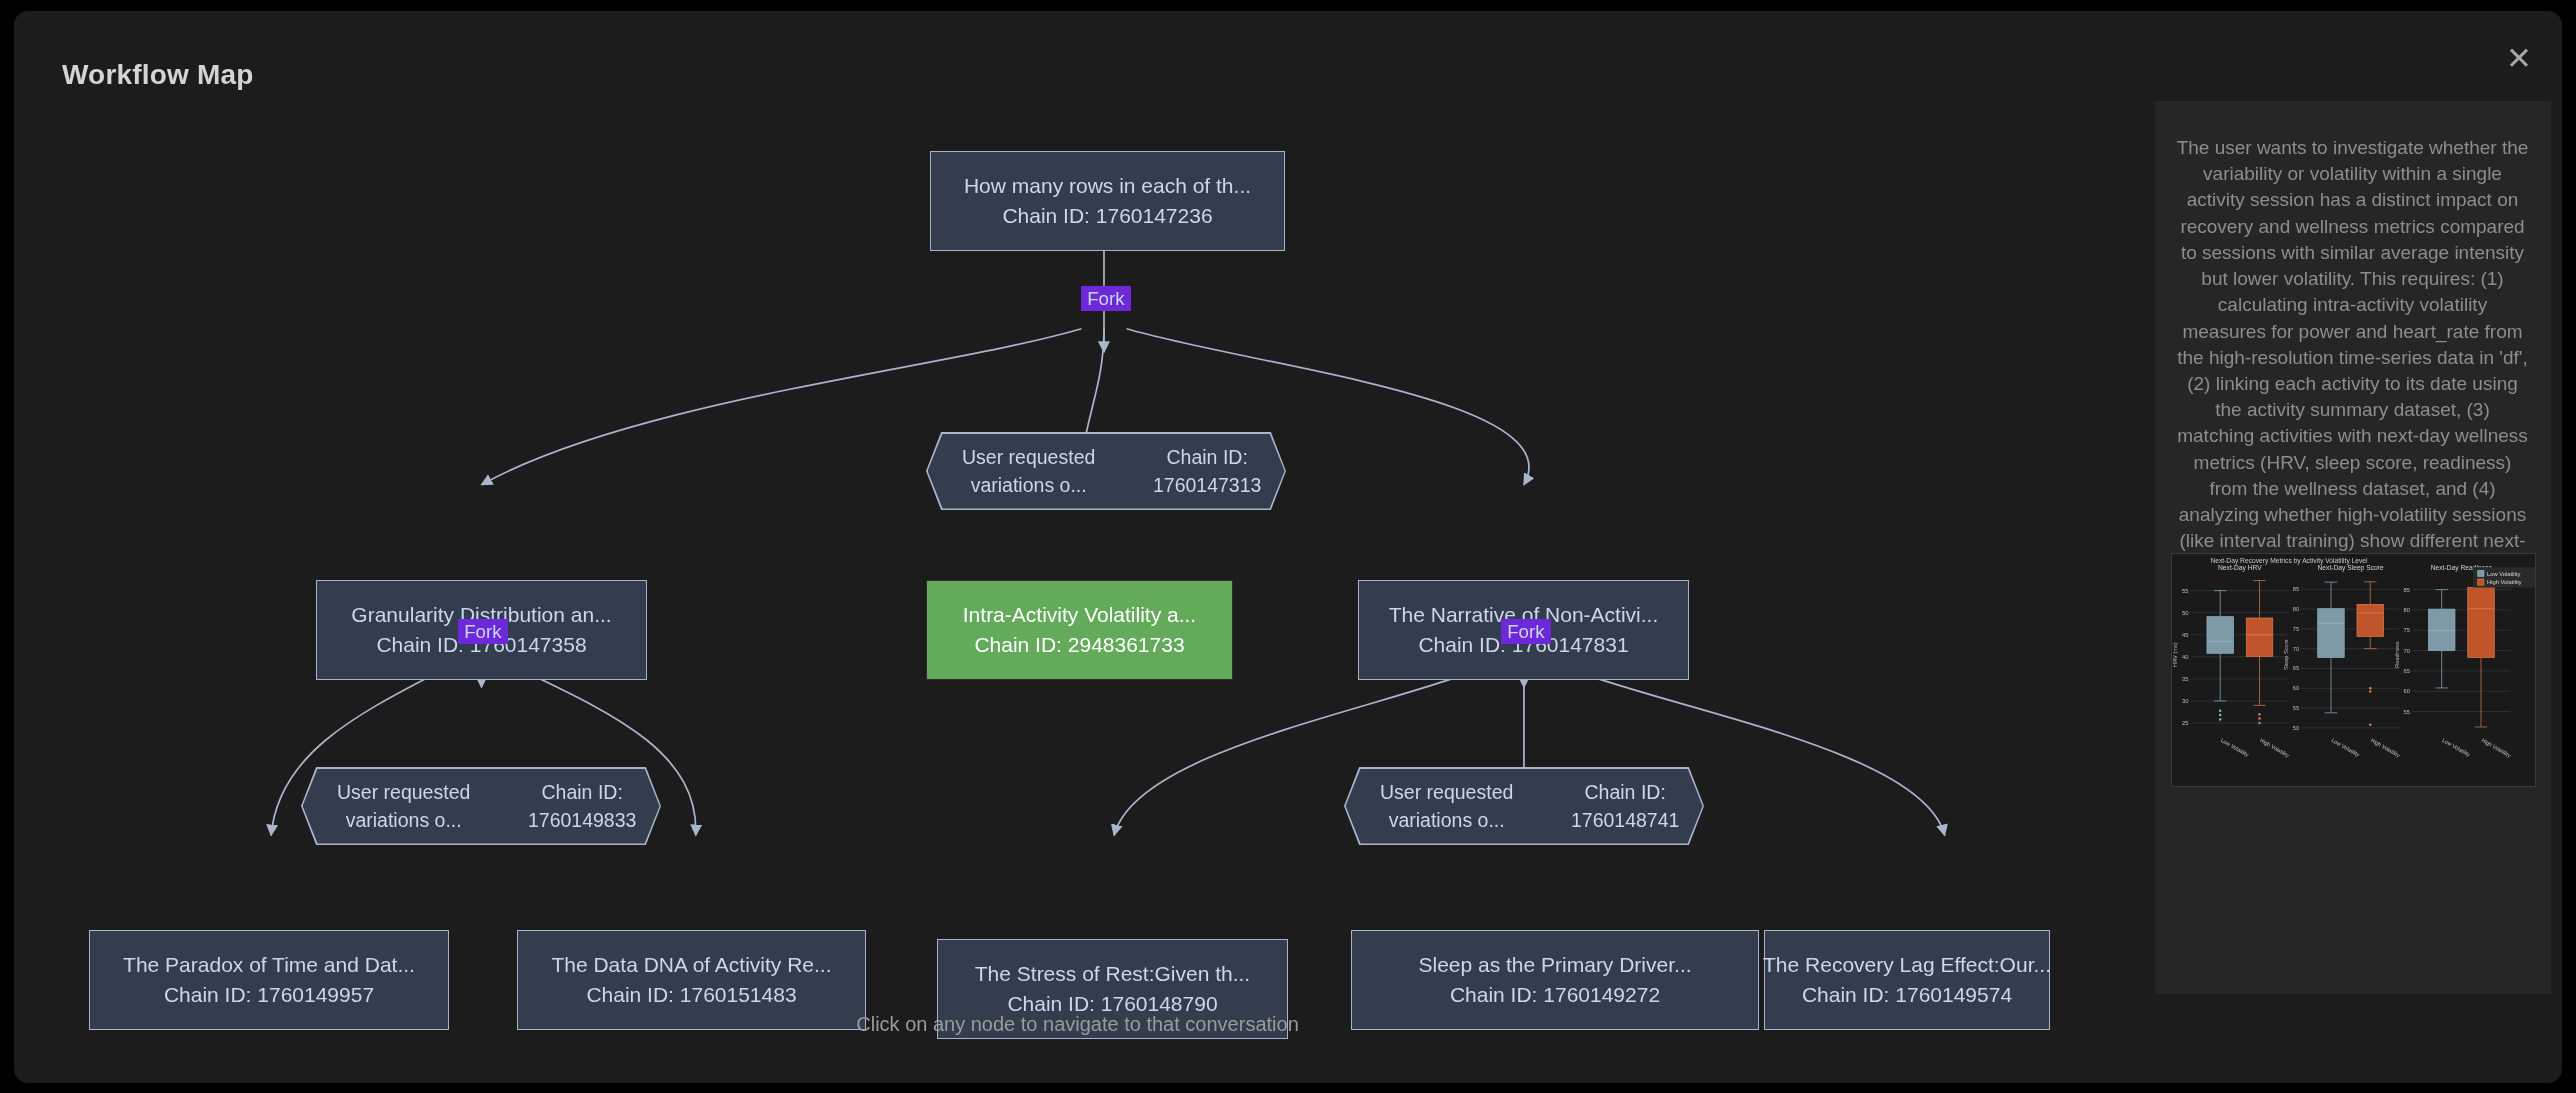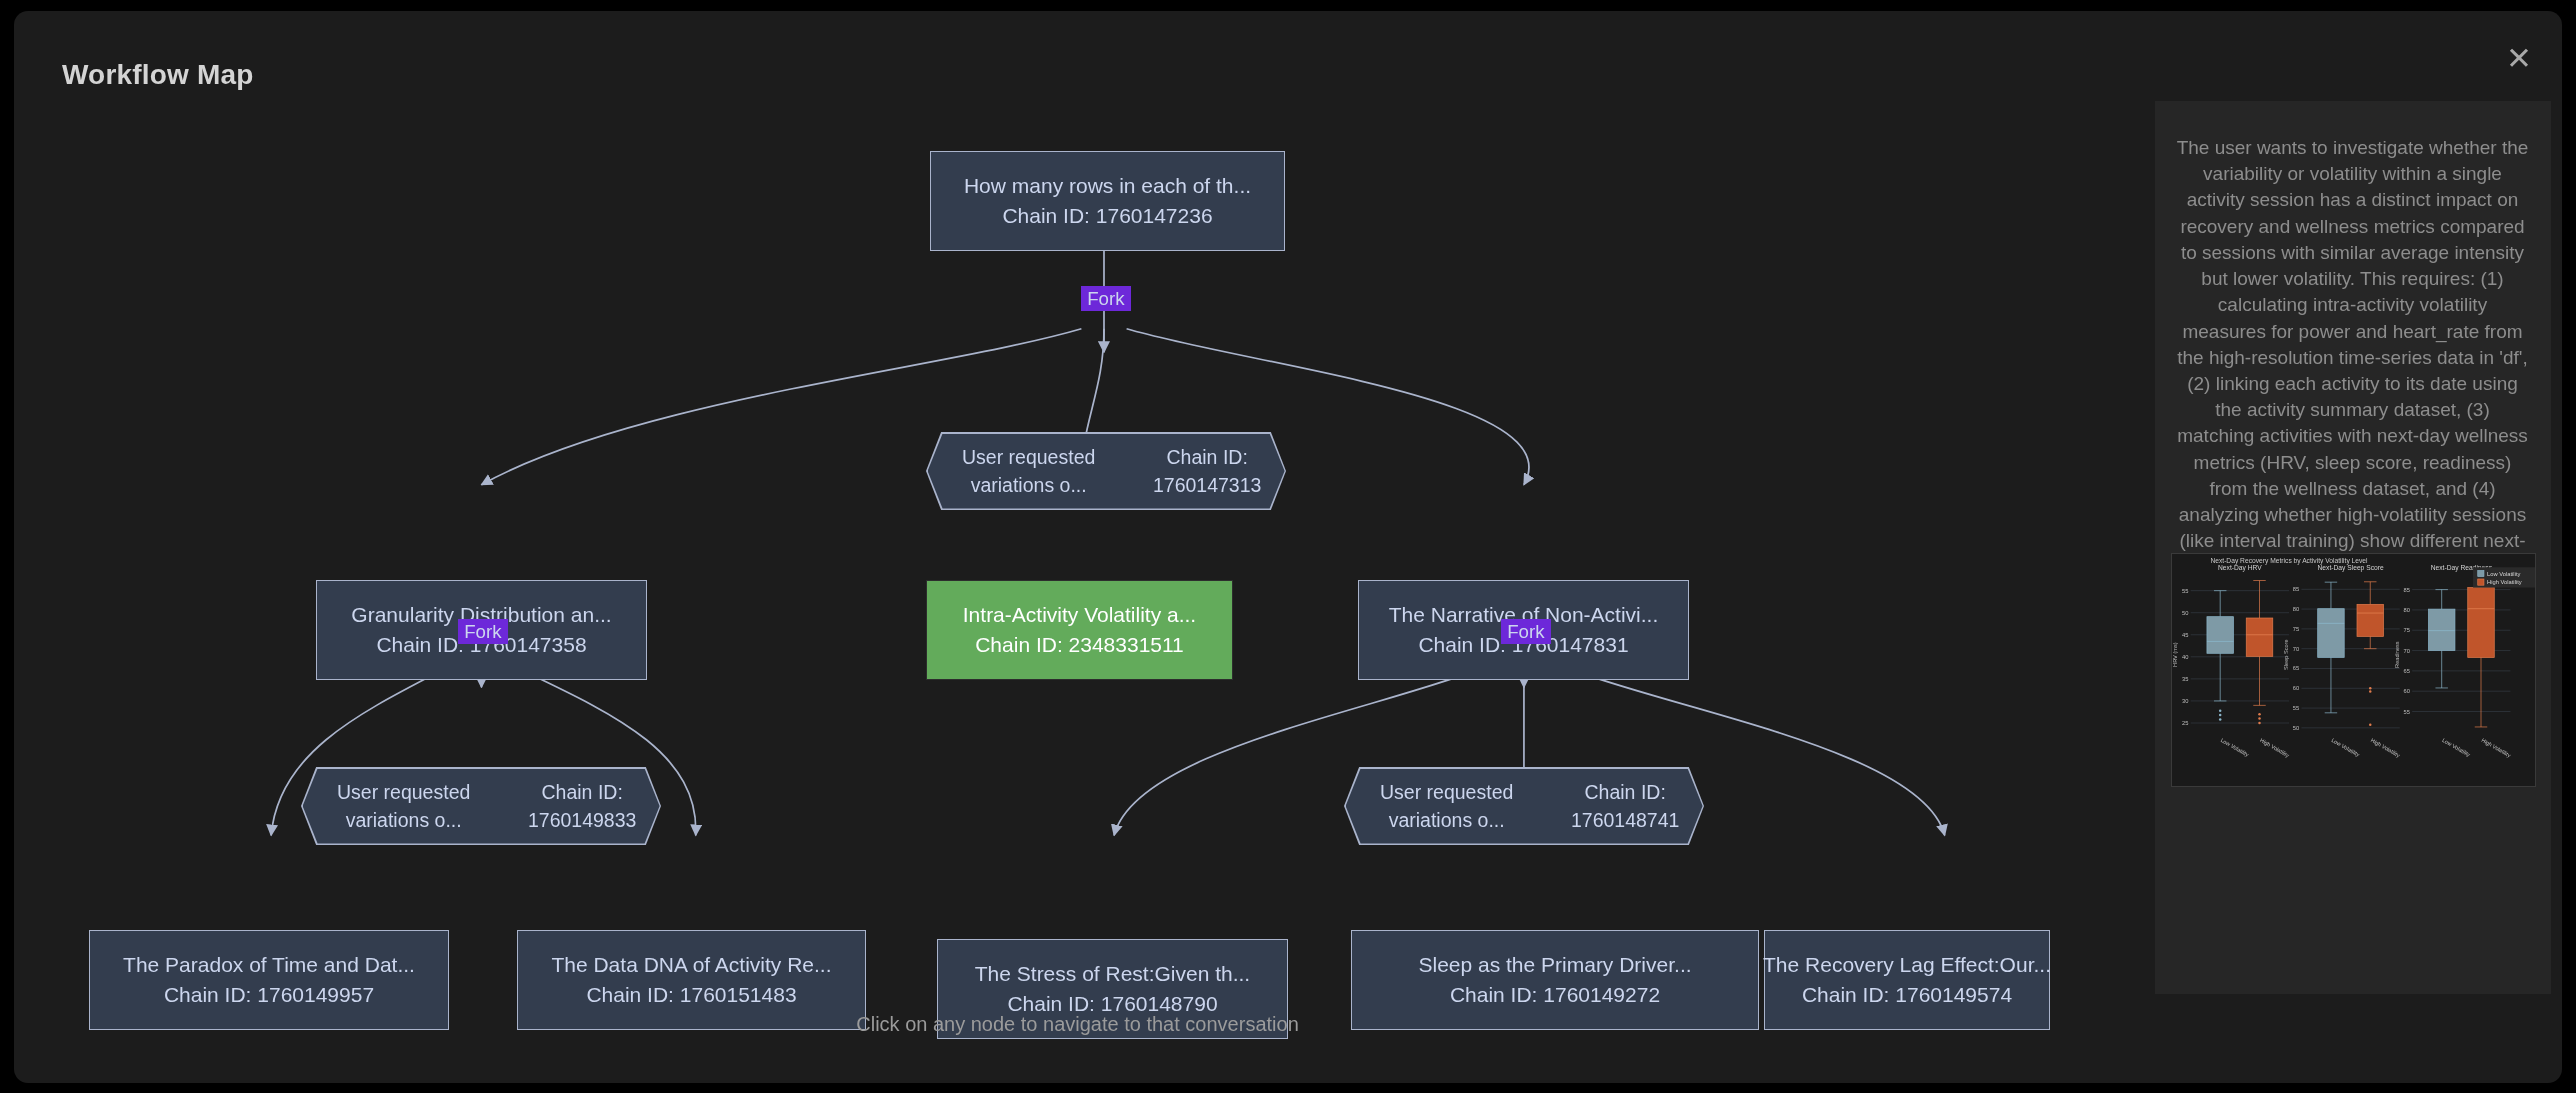--- a/index.html
+++ b/index.html
@@ -186,21 +186,21 @@
       </div>
     </div>
 
     <div class="node" style="left:302px; top:485px; width:331px; height:100px;">
       <span class="t1">Granularity Distribution an...</span>
       <span class="t2">Chain ID: 1760147358</span>
     </div>
 
     <div class="node green" style="left:912px; top:485px; width:307px; height:100px;">
       <span class="t1">Intra-Activity Volatility a...</span>
-      <span class="t2">Chain ID: 2348331511</span>
+      <span class="t2">Chain ID: 2948361733</span>
     </div>
 
     <div class="node" style="left:1344px; top:485px; width:331px; height:100px;">
       <span class="t1">The Narrative of Non-Activi...</span>
       <span class="t2">Chain ID: 1760147831</span>
     </div>
 
     <div class="fork-label" style="left:444px; top:524px;">Fork</div>
     <div class="hexwrap" style="left:287px; top:672px; width:360px; height:78px;">
       <div class="hexnode" style="width:357px; height:75px;">

